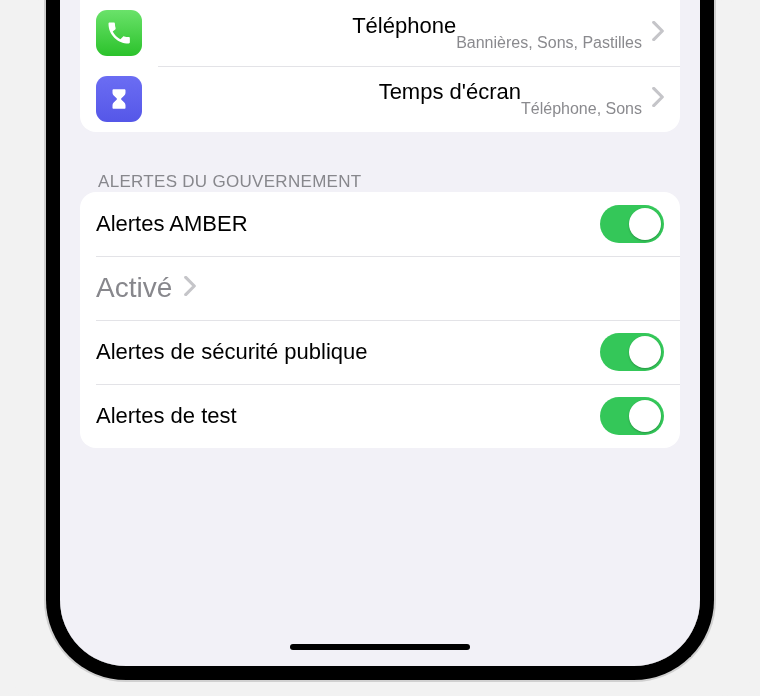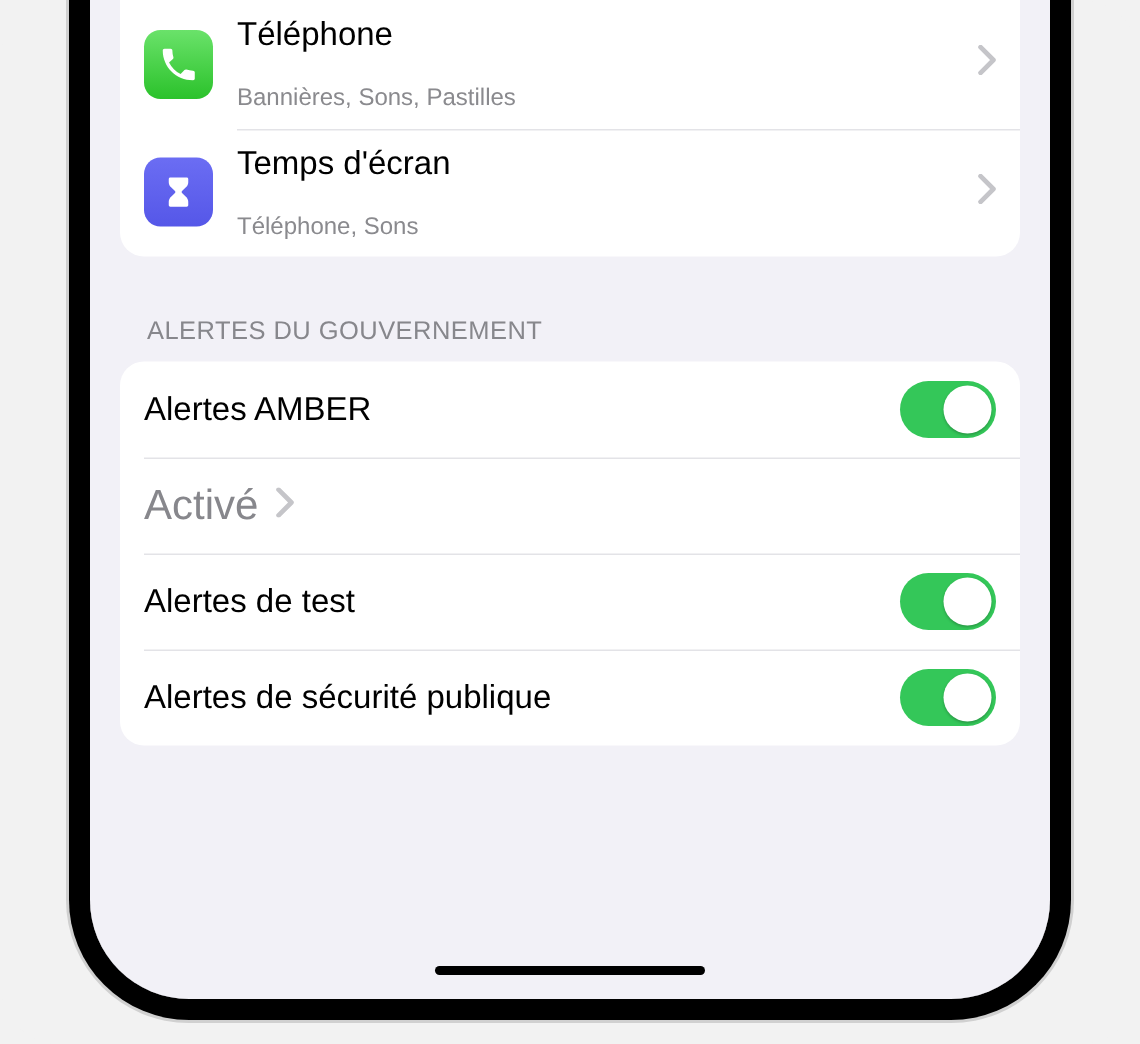--- a/index.html
+++ b/index.html
@@ -72,34 +72,34 @@
       height: 46px;
       border-radius: 11px;
       margin-right: 16px;
       display: flex;
       align-items: center;
       justify-content: center;
       flex-shrink: 0;
     }
     .app-icon.phone { background: linear-gradient(180deg,#6ae26a,#2bc22b); }
     .app-icon.screentime { background: linear-gradient(180deg,#6b6df3,#5557e8); }
-    .app-text { flex: 1; display: flex; flex-direction: column; justify-content: flex-end; }
+    .app-text { flex: 1; display: flex; flex-direction: row; justify-content: flex-end; }
     .app-title { font-size: 22px; color: #000; line-height: 1.2; }
     .app-sub { font-size: 16px; color: #8a8a8e; line-height: 1.2; margin-top: 20px; }
     .chevron {
       color: #c5c5c9;
       margin-left: 10px;
       flex-shrink: 0;
     }
     .section-header {
       font-size: 17px;
       color: #87878c;
       text-transform: uppercase;
       letter-spacing: 0.3px;
-      padding: 40px 18px 10px 18px;
+      padding: 40px 18px 0 18px;
     }
     .setting-label {
       flex: 1;
       font-size: 22px;
       color: #000;
     }
     .setting-value {
       font-size: 28px;
       color: #87878c;
       margin-right: 2px;
@@ -192,28 +192,28 @@
         <div class="row">
           <span class="setting-value">Activé</span>
           <span class="chevron">
             <svg width="12" height="20" viewBox="0 0 8 14" fill="none" stroke="#c5c5c9" stroke-width="2.2" stroke-linecap="round" stroke-linejoin="round">
                 <path d="M1 1l6 6-6 6"></path>
               </svg>
           </span>
         </div>
 
         <div class="row">
-          <span class="setting-label">Alertes de test</span>
+          <span class="setting-label">Alertes de sécurité publique</span>
           <div class="toggle">
             <div class="toggle-knob"></div>
           </div>
         </div>
 
         <div class="row">
-          <span class="setting-label">Alertes de sécurité publique</span>
+          <span class="setting-label">Alertes de test</span>
           <div class="toggle">
             <div class="toggle-knob"></div>
           </div>
         </div>
 
       </div>
 
     </div>
     <div class="home-indicator"></div>
   </div>

